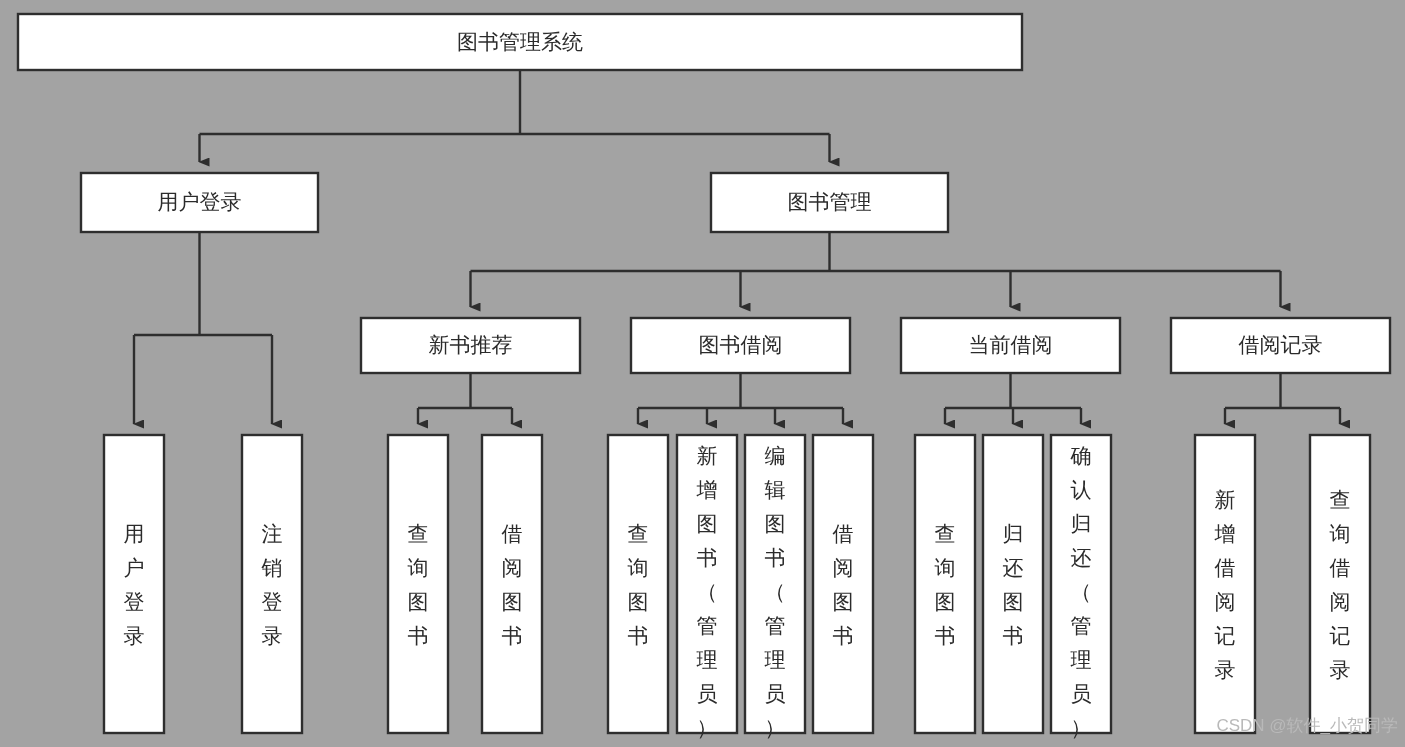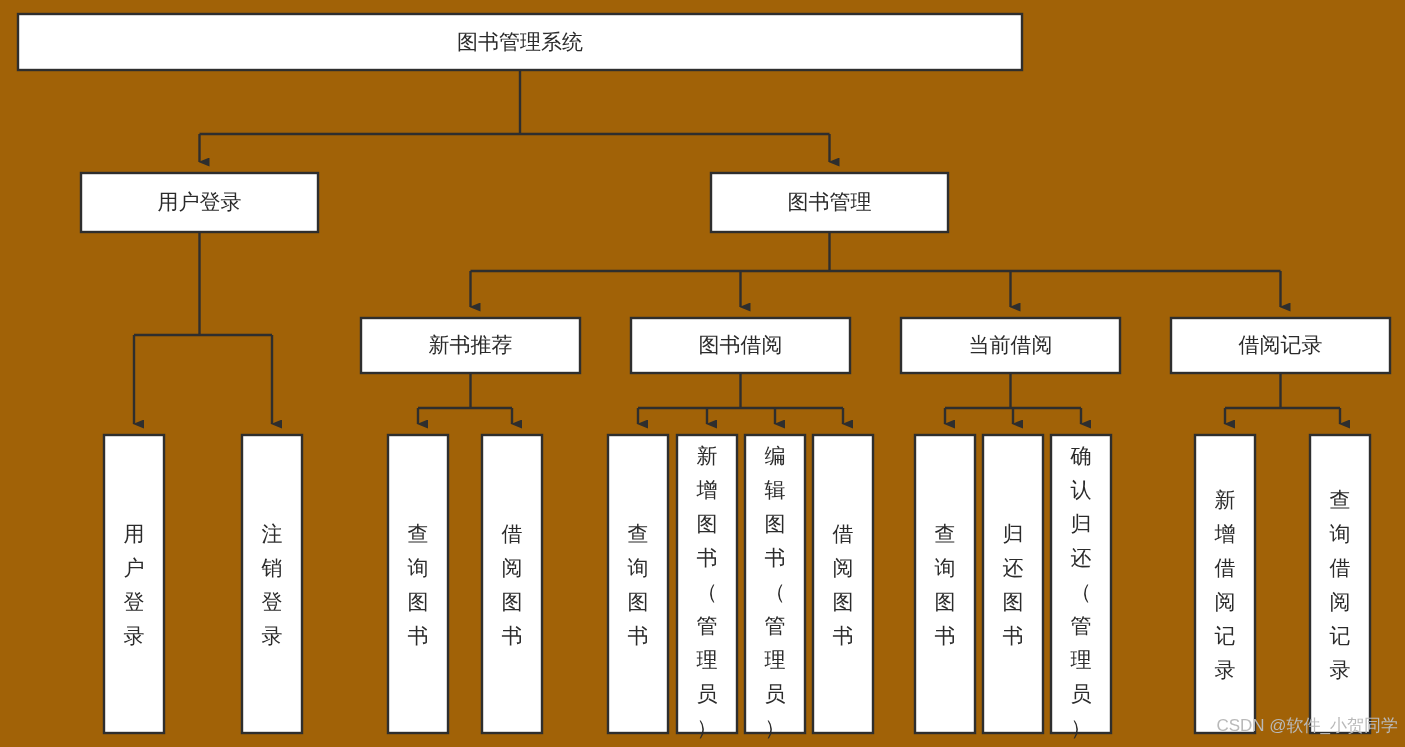--- a/index.html
+++ b/index.html
@@ -7,21 +7,21 @@
     padding: 0;
     background: #ffffff;
   }
   body {
     font-family: "Liberation Sans", "DejaVu Sans", sans-serif;
   }
   #diagram-root {
     position: relative;
     width: 1405px;
     height: 747px;
-    background: #a16207;
+    background: #a3a3a3;
     overflow: hidden;
   }
   svg.diagram-canvas {
     position: absolute;
     left: 0;
     top: 0;
     width: 1405px;
     height: 747px;
     display: block;
   }

